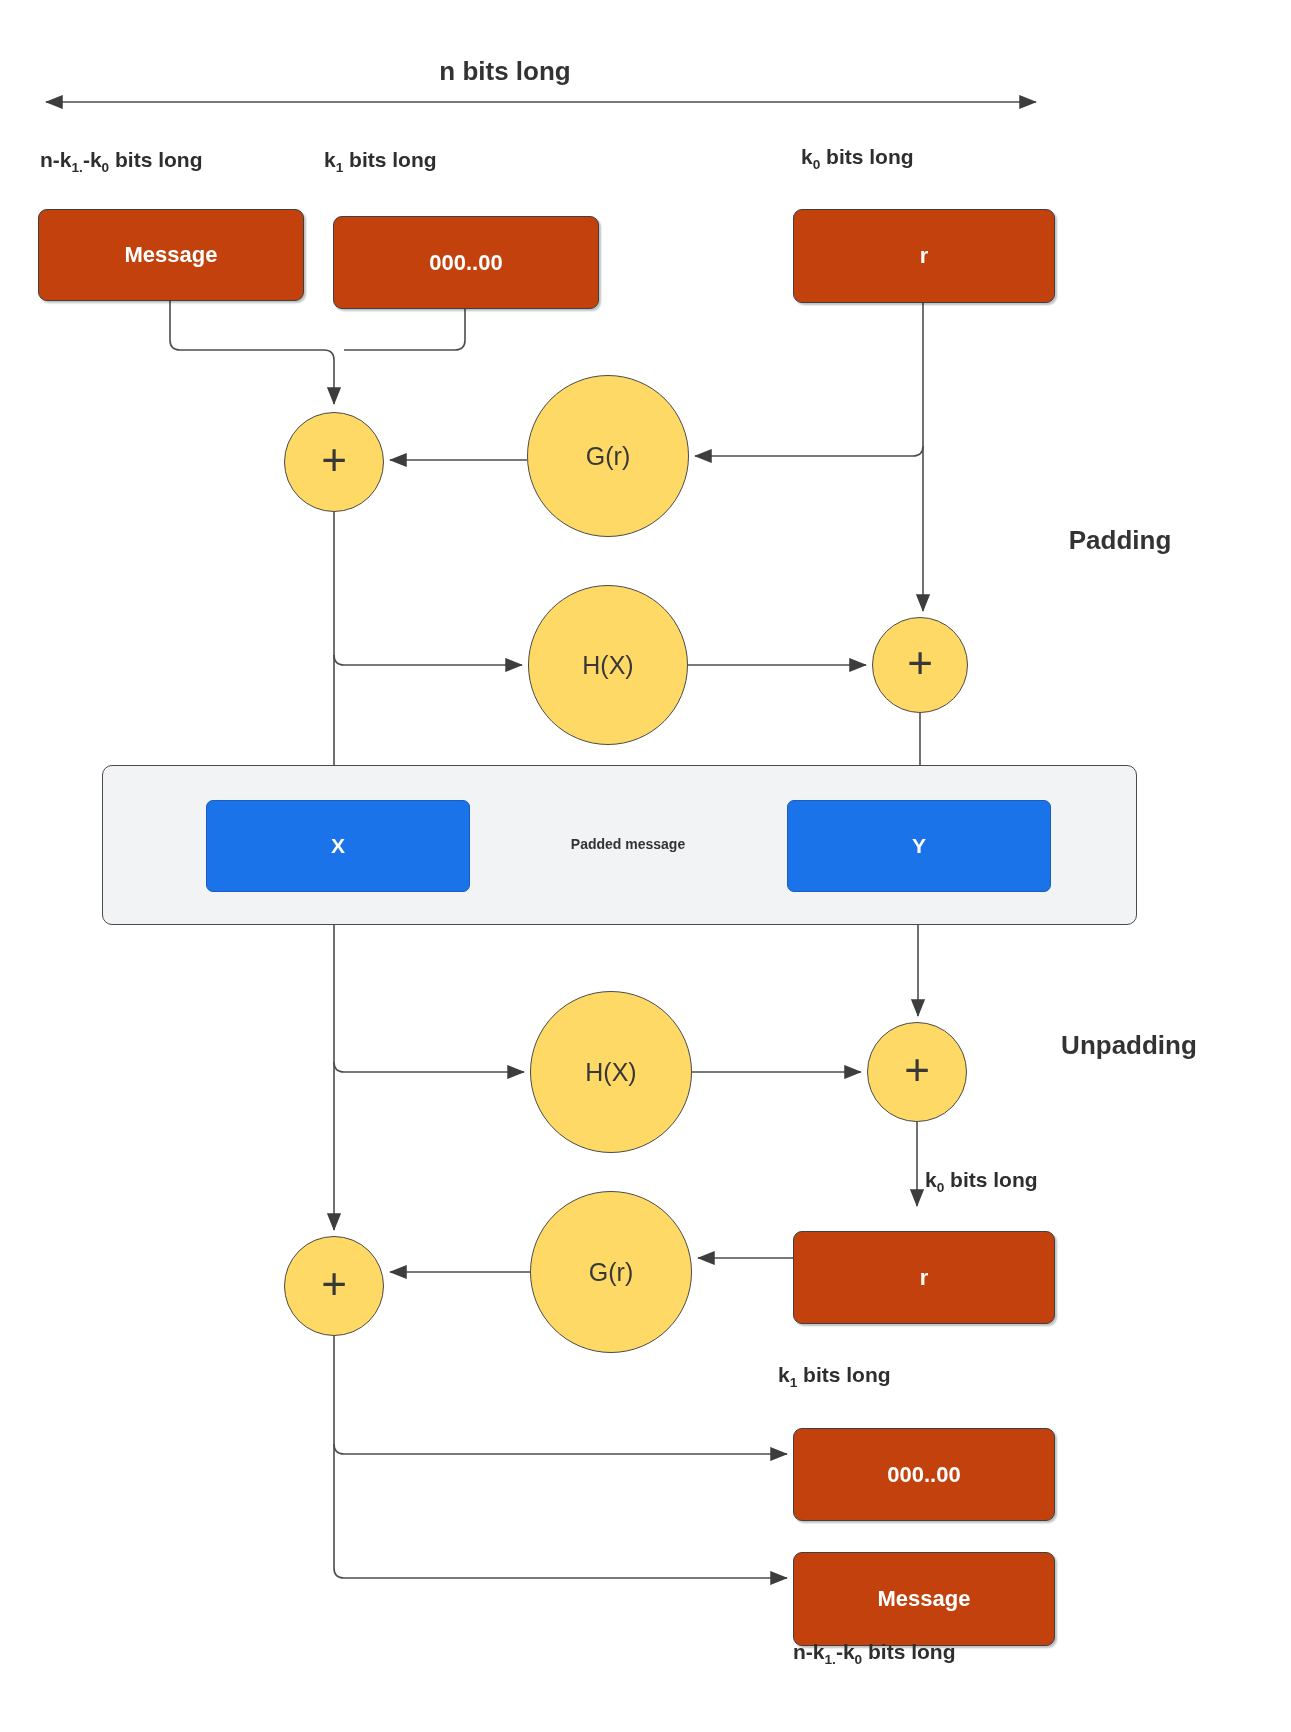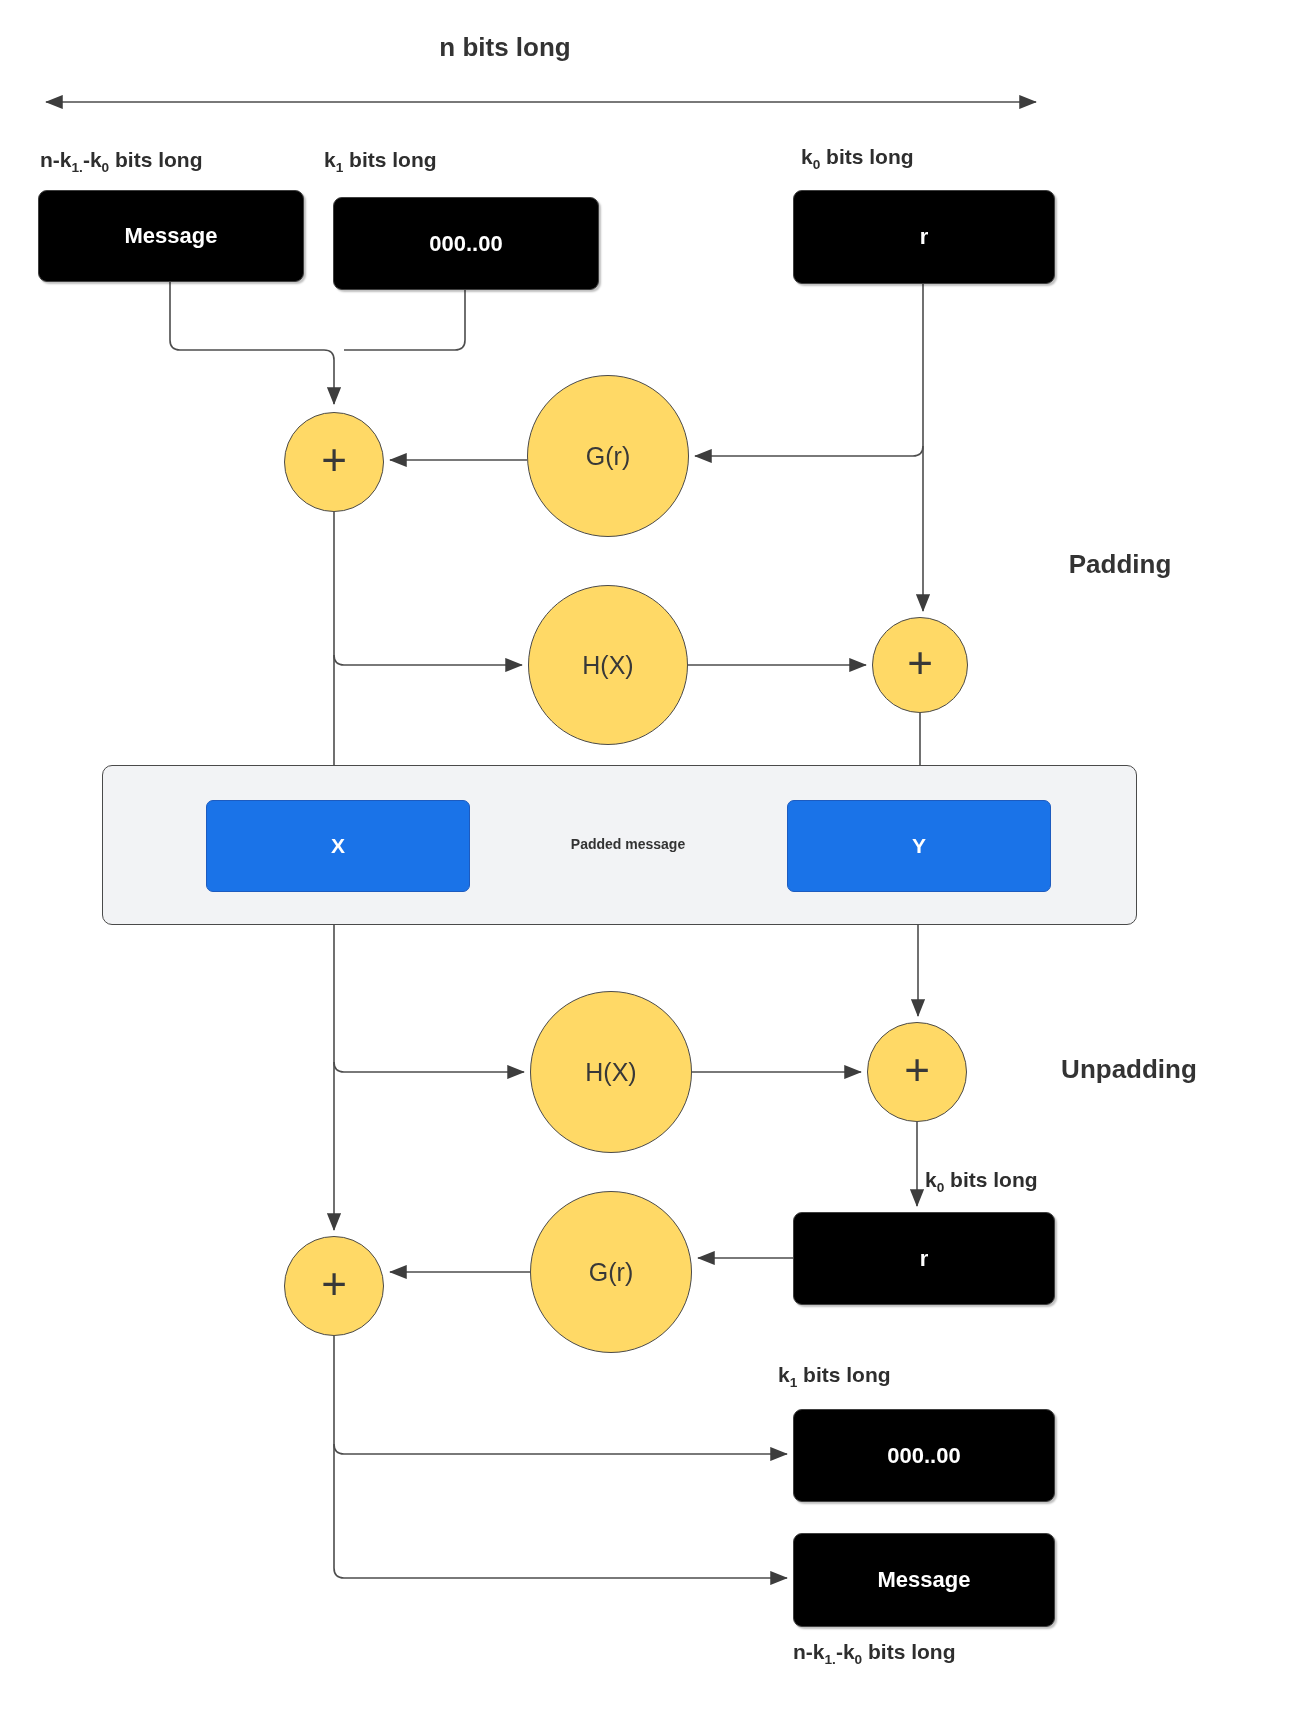--- a/index.html
+++ b/index.html
@@ -10,27 +10,27 @@
   .abs{position:absolute;}
   #wires{position:absolute;left:0;top:0;width:1291px;height:1732px;}
   .title{
     font-size:26px;font-weight:bold;color:#333;text-align:center;
   }
   .bit-label{
     font-size:21px;font-weight:bold;color:#2e2e2e;text-align:left;white-space:nowrap;
   }
   .bit-label sub{font-size:0.65em;line-height:0;}
   .section-label{
-    font-size:26px;font-weight:bold;color:#333;text-align:center;white-space:nowrap;margin-top:24px;
+    font-size:26px;font-weight:bold;color:#333;text-align:center;white-space:nowrap;
   }
   .green-box{
-    background:#000000;border:1px solid #3f3f3f;border-radius:9px;
+    background:#c2410c;border:1px solid #3f3f3f;border-radius:9px;
     box-shadow:2px 2px 2px rgba(0,0,0,0.25);
     display:flex;align-items:center;justify-content:center;
-    color:#ffffff;font-weight:bold;font-size:22px;
+    color:#ffffff;font-weight:bold;font-size:22px;margin-top:19px;
   }
   .blue-box{
     background:#1A73E8;border:1px solid #1d5bbf;border-radius:7px;
     display:flex;align-items:center;justify-content:center;
     color:#ffffff;font-weight:bold;font-size:21px;
   }
   .gray-box{
     background:#f2f3f5;border:1px solid #4a4a4a;border-radius:10px;
   }
   .circle{
@@ -71,21 +71,21 @@
       <path d="M 692 1072 L 861 1072" marker-end="url(#arrow)"></path>
       <path d="M 918 890 L 918 1016" marker-end="url(#arrow)"></path>
       <path d="M 917 1122 L 917 1206" marker-end="url(#arrow)"></path>
       <path d="M 793 1258 L 698 1258" marker-end="url(#arrow)"></path>
       <path d="M 530 1272 L 390 1272" marker-end="url(#arrow)"></path>
       <path d="M 334 1336 L 334 1568 Q 334 1578 344 1578 L 787 1578" marker-end="url(#arrow)"></path>
       <path d="M 334 1444 Q 334 1454 344 1454 L 787 1454" marker-end="url(#arrow)"></path>
     </g>
   </svg>
 
-  <div class="abs title" style="left:340px;top:32px;width:330px;">n bits long</div>
+  <div class="abs title" style="left:340px;top:56px;width:330px;">n bits long</div>
 
   <div class="abs bit-label" style="left:40px;top:148px;width:262px;"><span>n-k</span><sub>1.</sub><span>-k</span><sub>0</sub><span> bits long</span></div>
   <div class="abs bit-label" style="left:324px;top:148px;width:262px;"><span>k</span><sub>1</sub><span> bits long</span></div>
   <div class="abs bit-label" style="left:801px;top:145px;width:262px;"><span>k</span><sub>0</sub><span> bits long</span></div>
 
   <div class="abs green-box" style="left:38px;top:190px;width:264px;height:90px;">
       <span>Message</span>
     </div>
   <div class="abs green-box" style="left:333px;top:197px;width:264px;height:91px;">
       <span>000..00</span>

